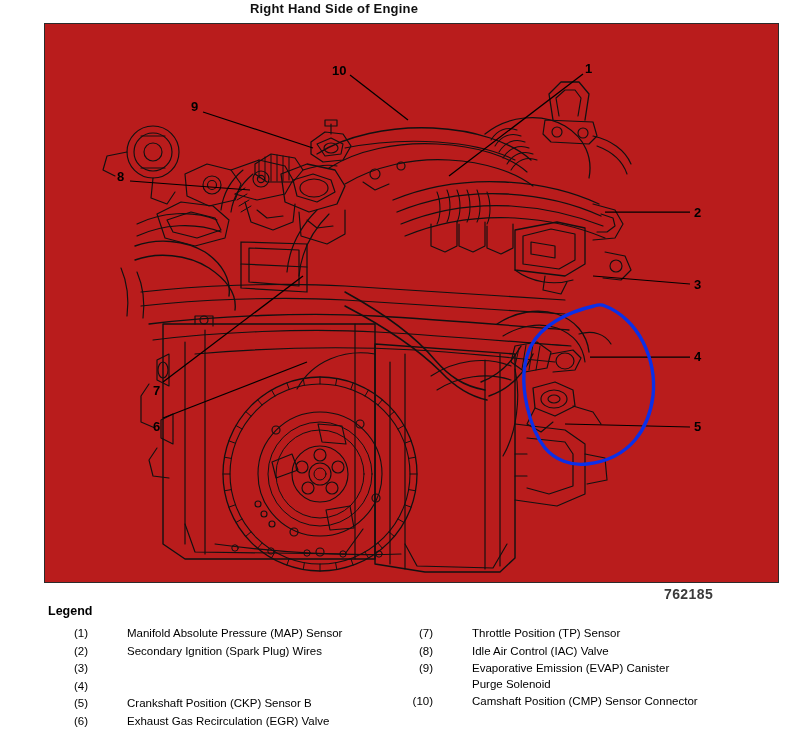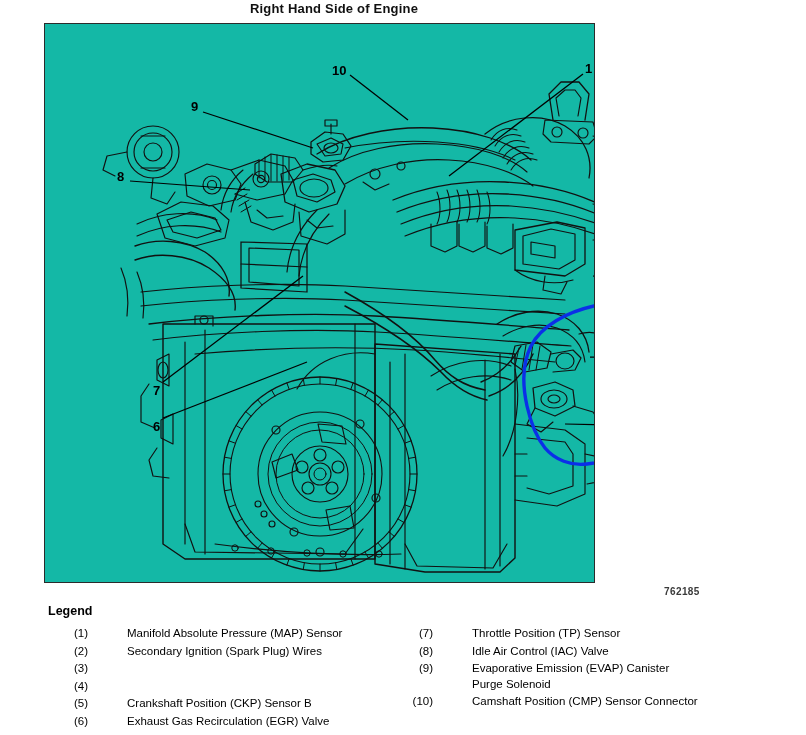--- a/index.html
+++ b/index.html
@@ -27,43 +27,43 @@
     font-weight: bold;
     letter-spacing: 0.2px;
     color: #111;
   }
 
   
   #diagram-frame {
     position: absolute;
     left: 44px;
     top: 23px;
-    width: 551px;
+    width: 735px;
     height: 560px;
     border: 1.6px solid #2b2b2b;
-    background: #14b8a6;
+    background: #b91c1c;
     box-sizing: border-box;
     overflow: hidden;
     text-align: center;
   }
   #diagram-svg {
     position: absolute;
     left: 0;
     top: 0;
     width: 659px;
     height: 560px;
     display: block;
   }
 
   
   #figure-id {
     position: absolute;
     left: 664px;
     top: 586px;
-    font-size: 10px;
+    font-size: 14px;
     font-weight: bold;
     color: #3a3a3a;
     letter-spacing: 0.4px;
   }
 
   
   #legend {
     position: absolute;
     left: 0;
     top: 600px;

